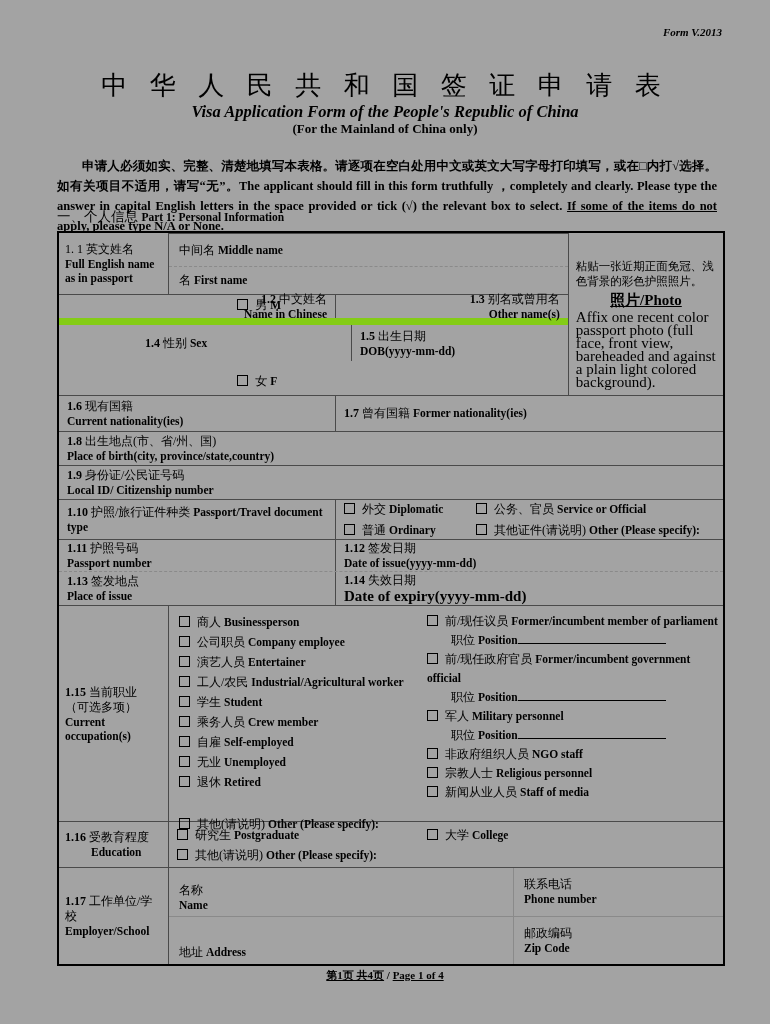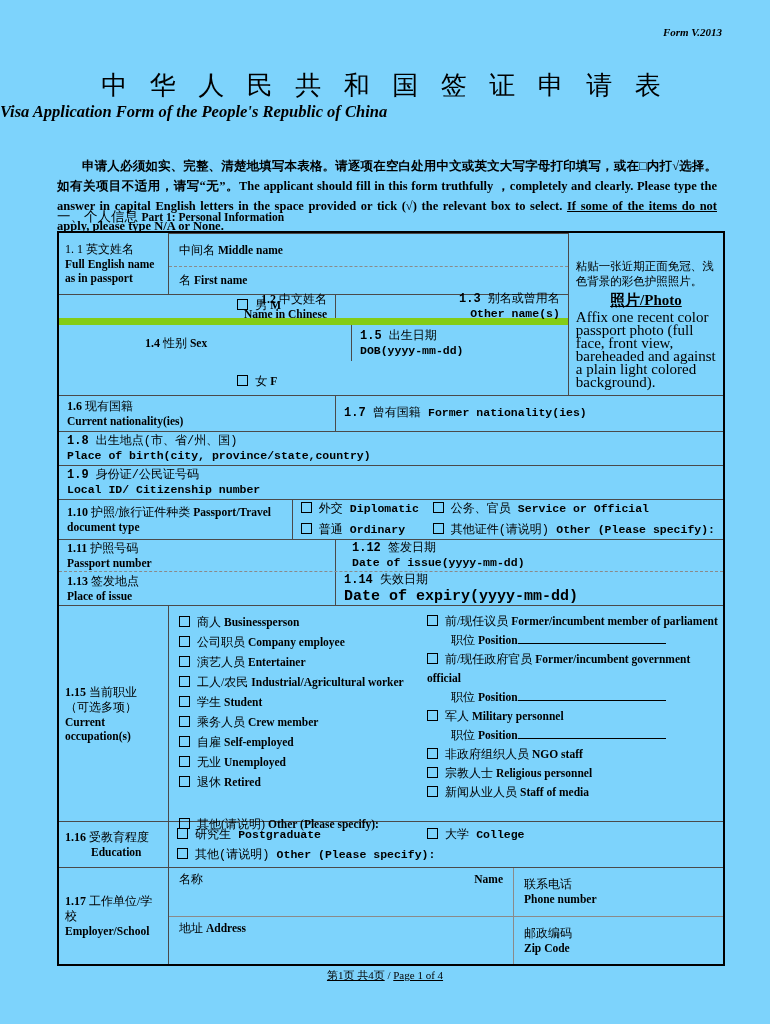--- a/index.html
+++ b/index.html
@@ -1,22 +1,22 @@
 <!DOCTYPE html>
 <html><head>
 <meta charset="utf-8">
 <style>
   html,body{margin:0;padding:0;background:#fff;}
   body{font-family:"Liberation Serif","DejaVu Serif",serif;color:#000;}
-  .page{position:relative;width:770px;height:1024px;background:#7dd3fc;overflow:hidden;}
+  .page{position:relative;width:770px;height:1024px;background:#a3a3a3;overflow:hidden;}
 
   .form-version{position:absolute;top:26px;right:48px;font-size:11px;font-weight:bold;font-style:italic;}
 
   .title-zh{position:absolute;top:68px;left:0;width:100%;text-align:center;font-size:26px;font-weight:400;letter-spacing:8px;white-space:nowrap;}
-  .title-en{position:absolute;top:102px;left:0;width:100%;font-size:16.5px;font-weight:bold;font-style:italic;}
+  .title-en{position:absolute;top:102px;left:0;width:100%;text-align:center;font-size:16.5px;font-weight:bold;font-style:italic;}
   .region-note{position:absolute;top:121px;left:0;width:100%;text-align:center;font-size:13px;font-weight:bold;}
 
   .instructions{position:absolute;top:140px;left:57px;width:660px;font-size:12.5px;font-weight:bold;line-height:20px;text-align:justify;text-indent:2em;margin-top:16px;}
   .instructions .u{text-decoration:underline;}
 
   .part-heading{position:absolute;top:208px;left:57px;font-size:13.5px;}
   .part-heading .zh{font-weight:400;}
   .part-heading .en{font-weight:bold;}
 
   
@@ -25,34 +25,34 @@
   .row{display:flex;border-bottom:1px solid #4a4a4a;}
   .row:last-child{border-bottom:none;}
   .cell{padding:2px 8px;border-right:1px solid #4a4a4a;display:flex;flex-direction:column;justify-content:center;}
   .cell:last-child{border-right:none;}
   .cell .zh{font-weight:400;}
   .num{font-weight:bold;}
   .en{font-weight:bold;font-size:11.5px;line-height:14px;}
   .line{line-height:15px;}
   .big-en{font-size:15px;line-height:17px;}
 
-  .dash-b{border-bottom:1px dashed #8a8a8a;gap:8px;}
+  .dash-b{border-bottom:1px dashed #8a8a8a;}
 
   
   .top-section{display:flex;border-bottom:1px solid #4a4a4a;}
   .top-left{width:513px;border-right:1px solid #4a4a4a;}
   .r11{display:flex;border-bottom:1px solid #4a4a4a;}
   .r11-label{width:110px;border-right:1px solid #4a4a4a;padding:4px 6px;display:flex;flex-direction:column;justify-content:center;}
   .r11-subs{flex:1;display:flex;flex-direction:column;}
   .subcell{padding:2px 10px;display:flex;align-items:center;}
   .h30{height:30px;}.h33{height:33px;border-top:1px solid #4a4a4a;}.h28{height:28px;border-top:1px dashed #8a8a8a;}
   .r2{display:flex;border-bottom:7px solid #84cc16;height:30px;text-align:right;}
   .r4{display:flex;height:36px;padding-left:16px;}
   .w277{width:277px;}
-  .flex1{flex:1;font-family:Liberation Mono, monospace;}
+  .flex1{flex:1;}
   .photo-cell{width:155px;padding:26px 7px 6px 7px;}
   .photo-note-zh{font-size:11.5px;line-height:15px;}
   .photo-title{text-align:center;font-size:15px;font-weight:bold;text-decoration:underline;margin:2px 0 1px 0;}
   .photo-note-en{font-size:15px;font-weight:normal;line-height:13px;}
 
   .h36{height:36px;}.h34{height:34px;}.h40{height:40px;}.h32{height:32px;}
   .h216{height:216px;}.h46{height:46px;}
 
   
   .cb{display:inline-block;width:11px;height:11px;border:1.3px solid #000;margin-right:7px;vertical-align:-1px;flex:none;}
@@ -79,35 +79,36 @@
   .occ-col-b .occ-line .en{font-weight:bold;font-size:11.5px;}
   .pos-line{line-height:19px;padding-left:24px;}
   .pos-line .pzh{font-weight:400;}
   .pos-line .pen{font-weight:bold;font-size:11.5px;}
   .pos-underline{display:inline-block;width:148px;border-bottom:1.2px solid #000;height:11px;}
 
   
   .r17-grid{flex:1;display:flex;flex-direction:column;}
   .r17-row{display:flex;flex:1;border-bottom:1px solid #8a8a8a;}
   .r17-row:last-child{border-bottom:none;}
-  .r17-main{width:345px;border-right:1px solid #8a8a8a;padding:4px 10px;display:flex;flex-direction:row;justify-content:space-between;}
+  .r17-main{width:345px;border-right:1px solid #8a8a8a;padding:4px 10px;display:flex;flex-direction:column;justify-content:flex-end;}
   .r17-side{flex:1;padding:4px 10px;display:flex;flex-direction:column;justify-content:center;}
 
-  .footer{position:absolute;top:968px;left:0;width:100%;text-align:center;font-size:11px;font-weight:normal;}
+  .footer{position:absolute;top:968px;left:0;width:100%;text-align:center;font-size:11px;font-weight:bold;}
   .footer .useg{text-decoration:underline;}
 </style>
 </head>
 <body>
 
 <div class="page">
 
   <div class="form-version">Form V.2013</div>
 
   <div class="title-zh">中 华 人 民 共 和 国 签 证 申 请 表</div>
   <div class="title-en">Visa Application Form of the People's Republic of China</div>
+  <div class="region-note">(For the Mainland of China only)</div>
 
   <p class="instructions"><span>申请人必须如实、完整、清楚地填写本表格。请逐项在空白处用中文或英文大写字母打印填写，或在□内打√选择。如有关项目不适用，请写“无”。The applicant should fill in this form truthfully ，completely and clearly. Please type the answer in capital English letters in the space provided or tick (√) the relevant box to select. </span><span class="u">If some of the items do not apply, please type N/A or None.</span></p>
 
   <div class="part-heading">
     <span class="zh">一、个人信息</span>
     <span class="en">Part 1: Personal Information</span>
   </div>
 
   <div class="tbl">
 

